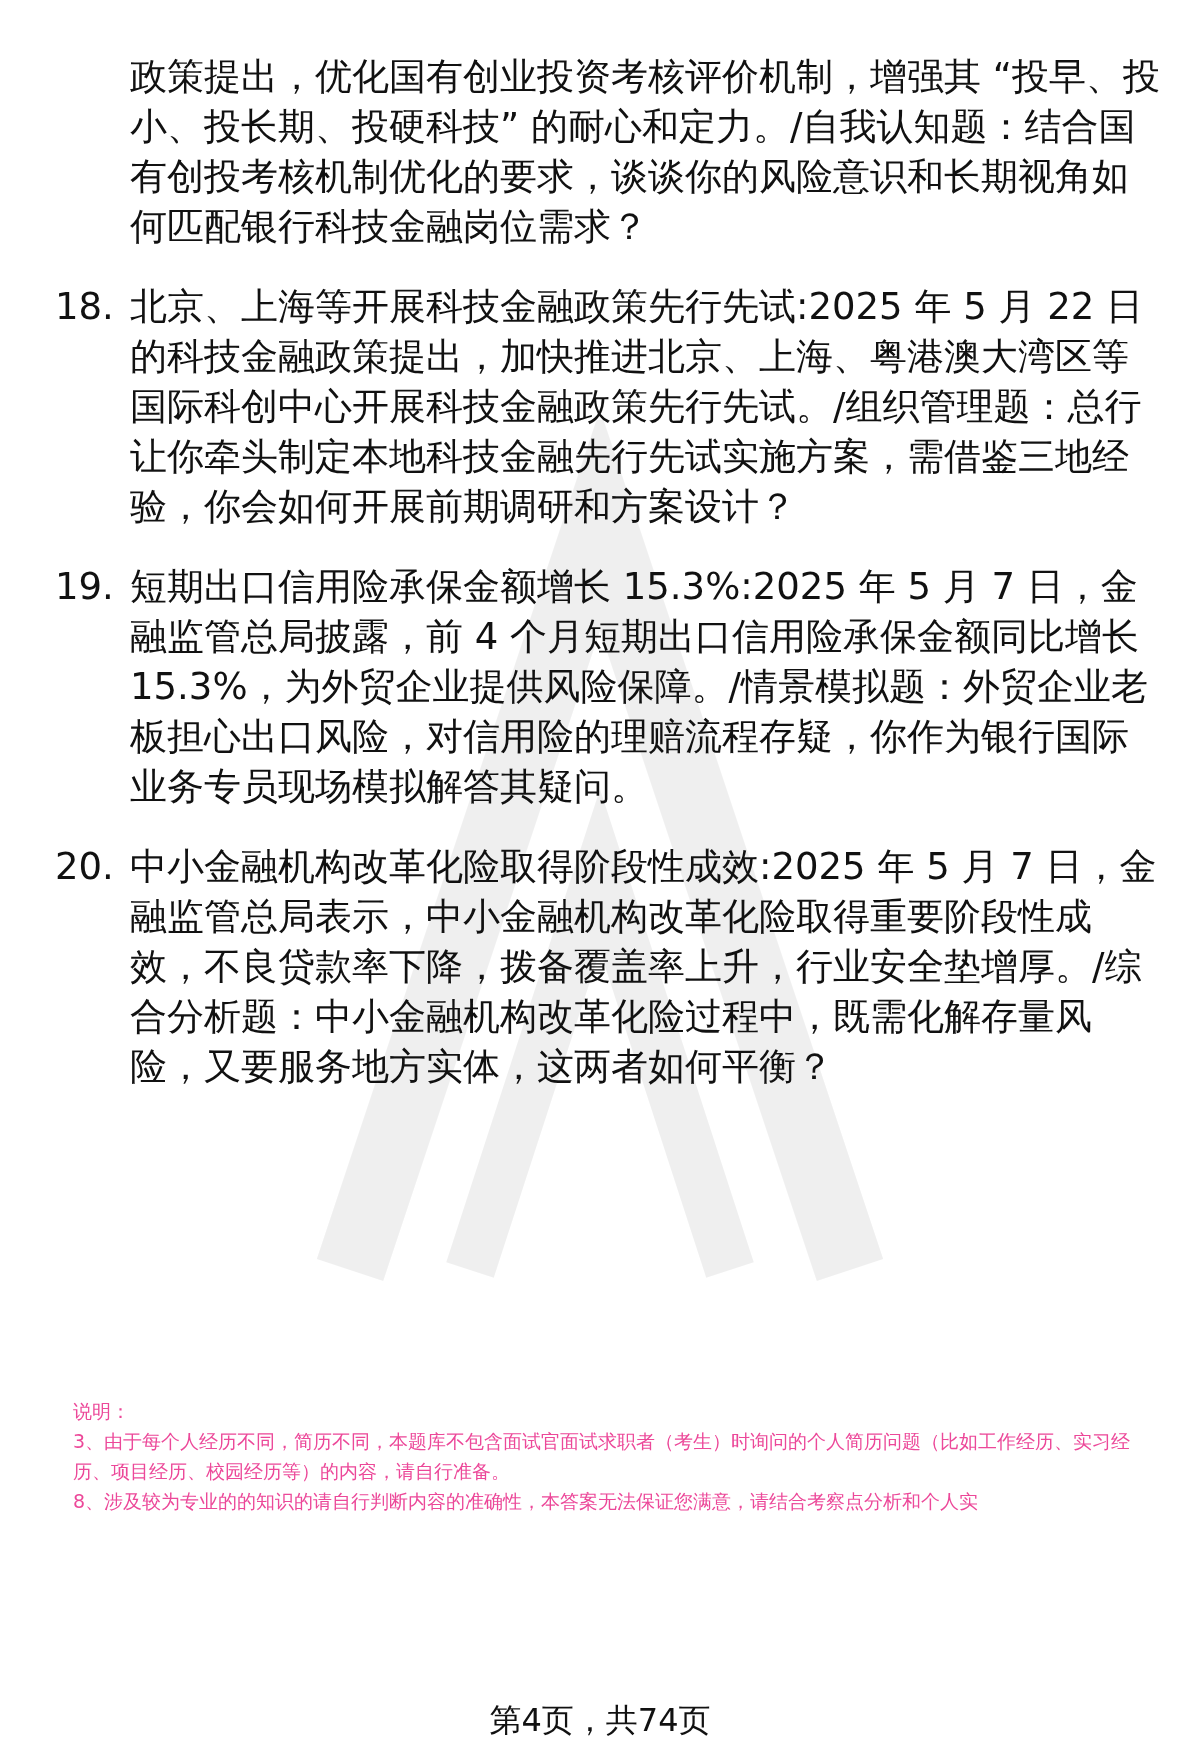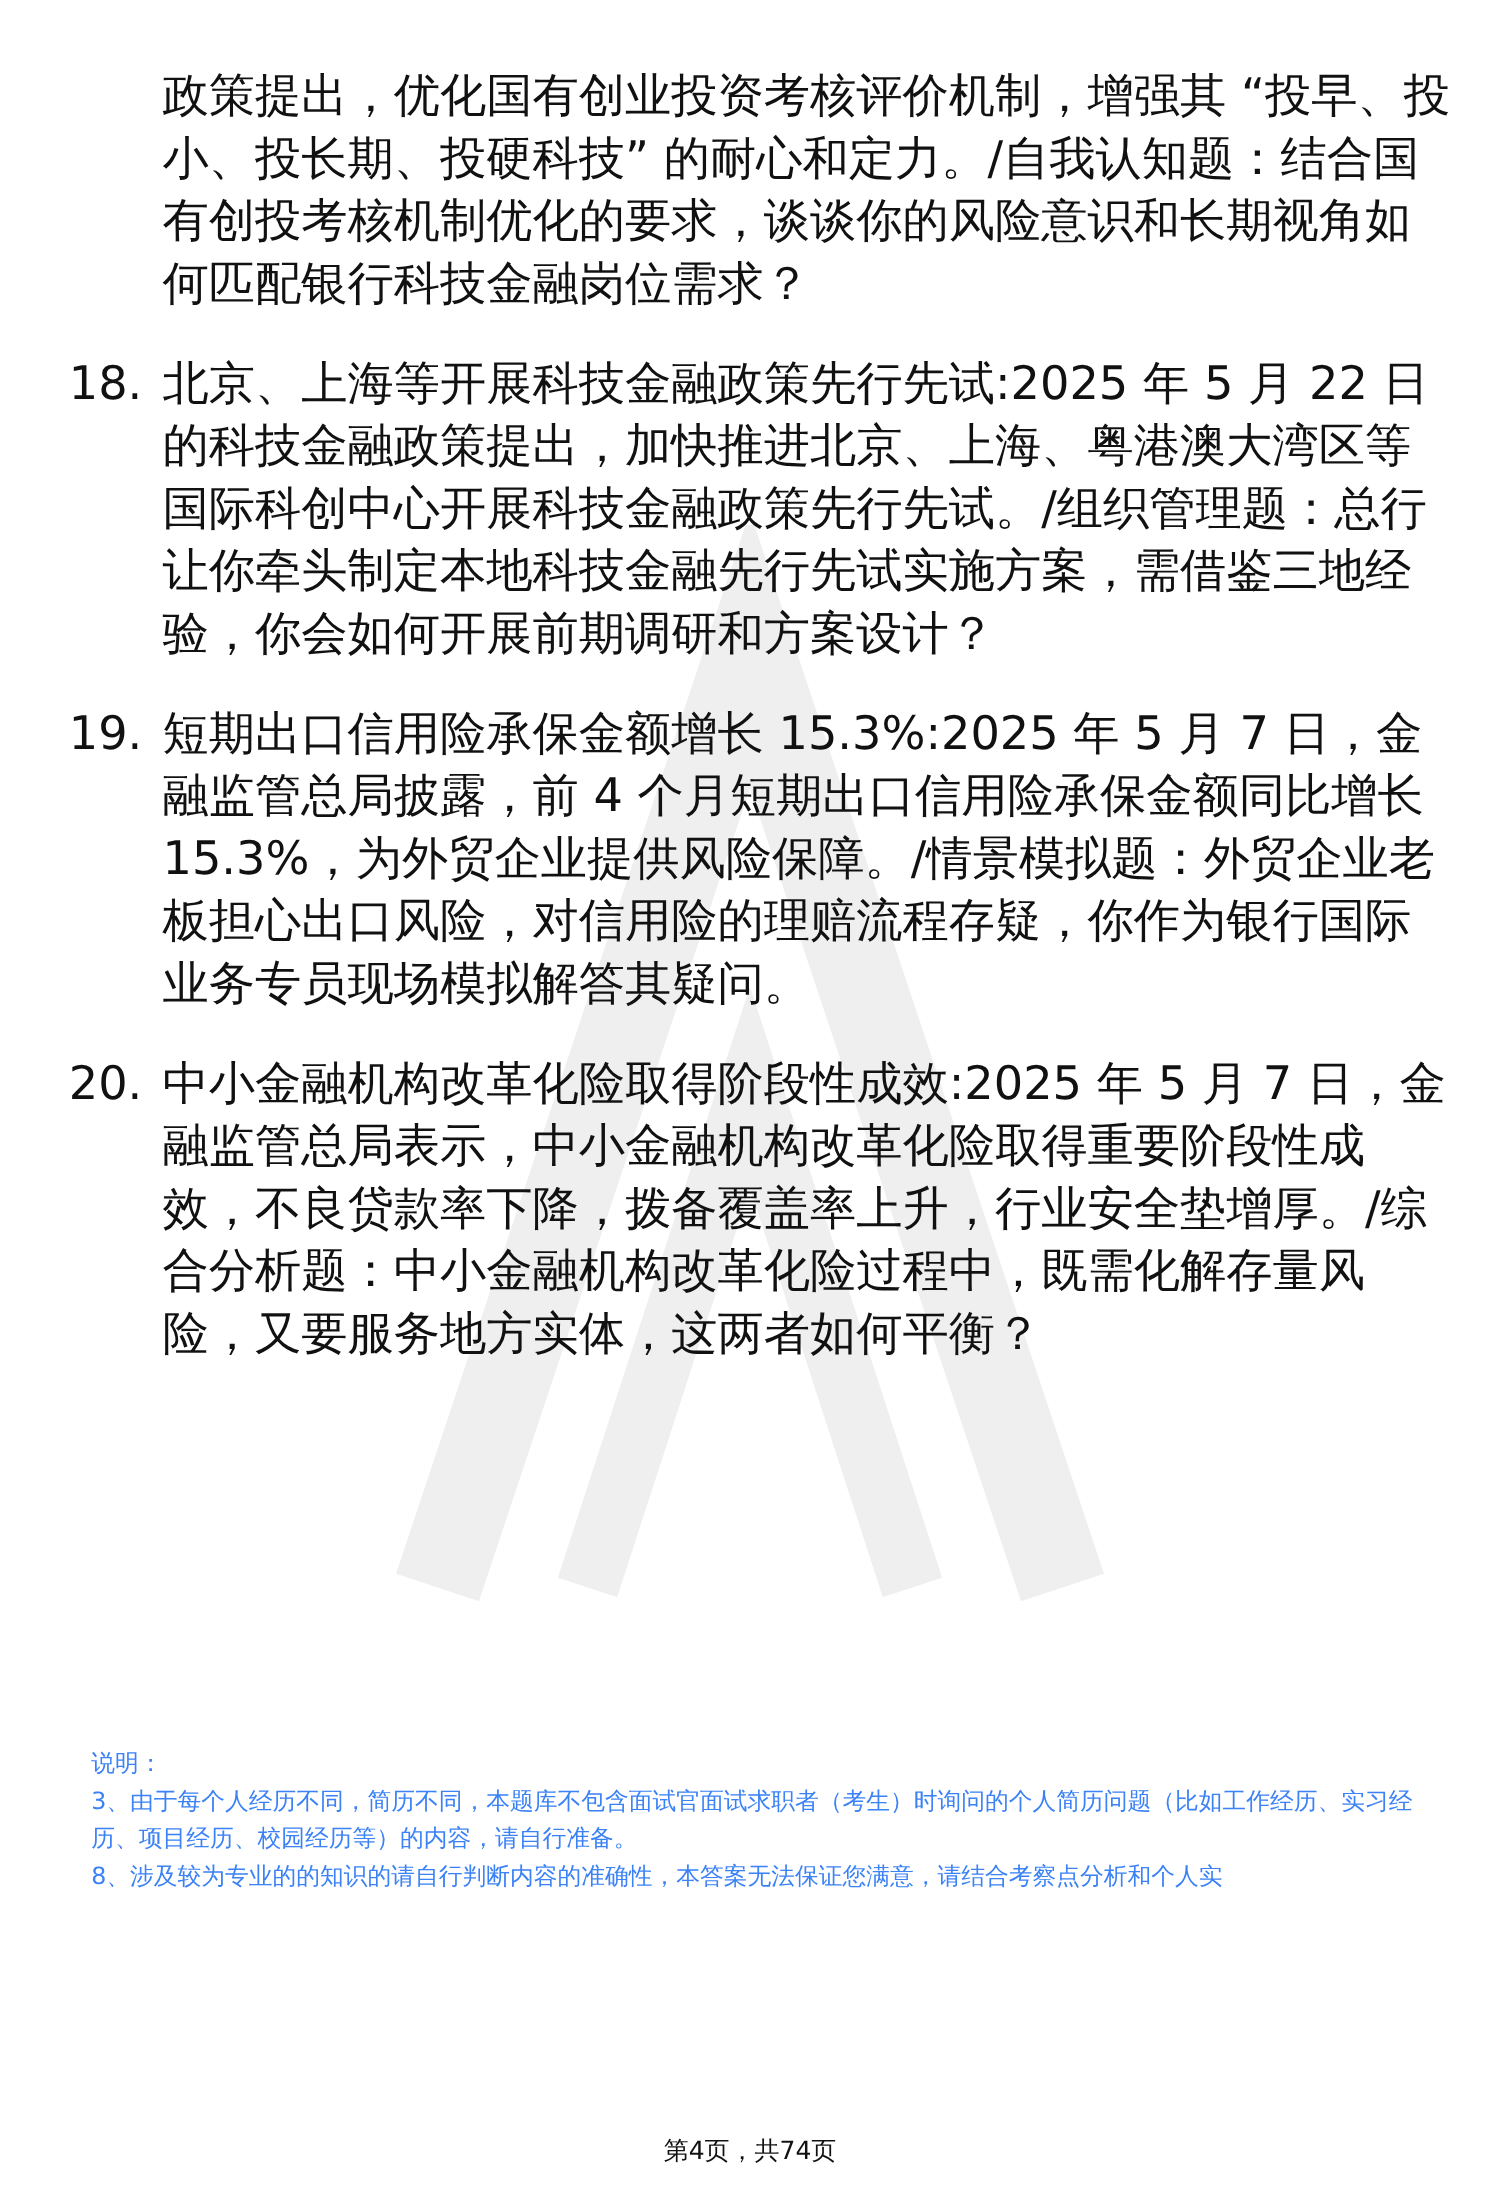--- a/index.html
+++ b/index.html
@@ -5,23 +5,23 @@
   html, body { margin: 0; padding: 0; background: #ffffff; }
   body { width: 1200px; height: 1755px; position: relative; overflow: hidden;
          font-family: "DejaVu Sans", "Liberation Sans", sans-serif; color: #111; }
   .watermark { position: absolute; left: 250px; top: 420px; width: 700px; height: 900px;
                opacity: 0.06; pointer-events: none; }
   .cont { position: absolute; left: 130px; top: 52px; width: 1030px;
           font-size: 37px; line-height: 50px; }
   .item { position: relative; margin-bottom: 30px; }
   .item .num { position: absolute; left: -75px; top: 0; }
   .notes { position: absolute; left: 73px; top: 1396px; width: 1090px;
-           font-size: 19px; line-height: 30px; color: #3b82f6; }
+           font-size: 19px; line-height: 30px; color: #ec4899; }
   .page-no { position: absolute; left: 0; width: 1200px; top: 1700px;
-             text-align: center; font-size: 20px; line-height: 40px; color: #111; }
+             text-align: center; font-size: 32px; line-height: 40px; color: #111; }
 </style>
 </head>
 <body>
 
 <svg class="watermark" viewBox="0 0 700 900">
   <path d="M100 850 L350 100 L600 850" stroke="#000" stroke-width="70" fill="none"></path>
   <path d="M220 850 L350 450 L480 850" stroke="#000" stroke-width="50" fill="none"></path>
 </svg>
 
 <div class="cont">

